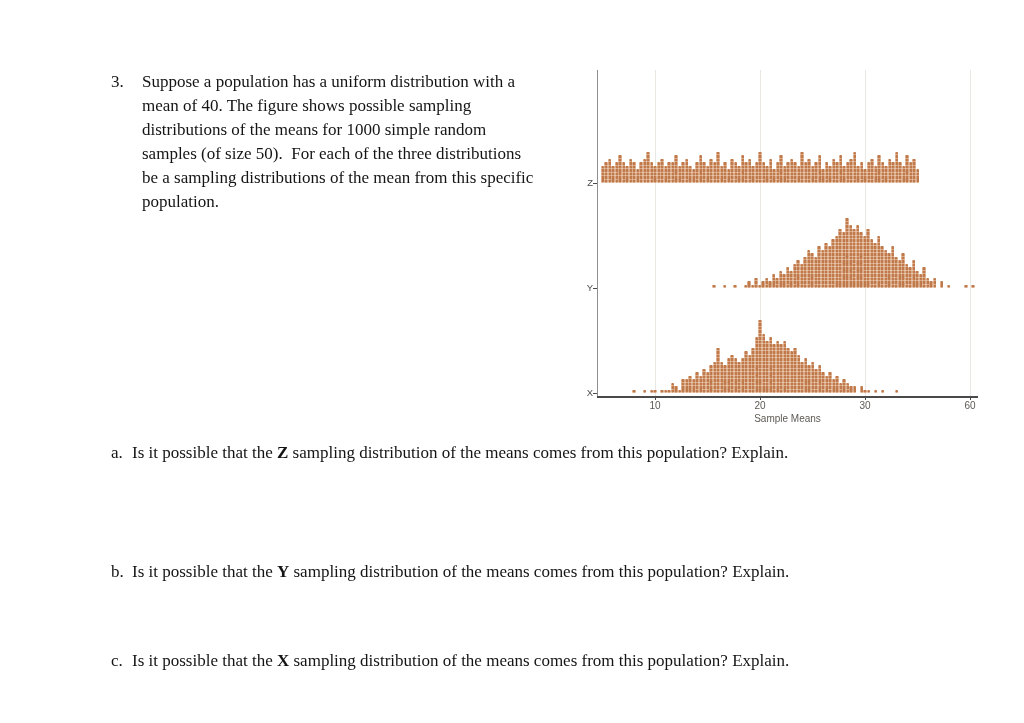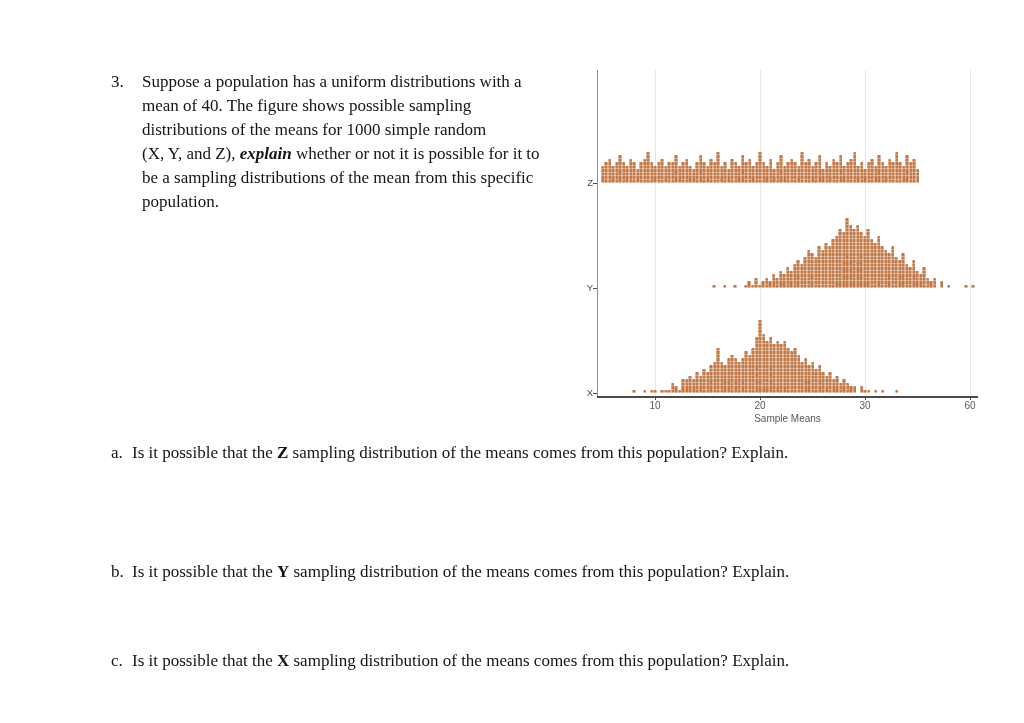--- a/index.html
+++ b/index.html
@@ -42,24 +42,24 @@
       repeating-linear-gradient(to top,  rgba(255,240,226,.40) 0 .7px, rgba(0,0,0,0) .7px 3.5px),
       repeating-linear-gradient(to right,rgba(255,240,226,.40) 0 .7px, rgba(0,0,0,0) .7px 3.5px);
   }
 </style>
 </head>
 <body>
 
 <div class="q">
   <div class="qnum">3.</div>
   <div class="qlines">
-    <div>Suppose a population has a uniform distributions with a</div>
+    <div>Suppose a population has a uniform distribution with a</div>
     <div>mean of 40. The figure shows possible sampling</div>
     <div>distributions of the means for 1000 simple random</div>
-    <div><span>(X, Y, and Z), </span><span class="em">explain</span><span> whether or not it is possible for it to</span></div>
+    <div>samples (of size 50).  For each of the three distributions</div>
     <div>be a sampling distributions of the mean from this specific</div>
     <div>population.</div>
   </div>
 </div>
 
 <div id="figure">
     <div class="grid" style="left: 655px; top: 70px; height: 326px;"></div>
     <div class="tick" style="left: 655px; top: 396px;"></div>
     <div class="ticklab" style="left: 655px; top: 401px;">10</div>
     <div class="grid" style="left: 760px; top: 70px; height: 326px;"></div>

